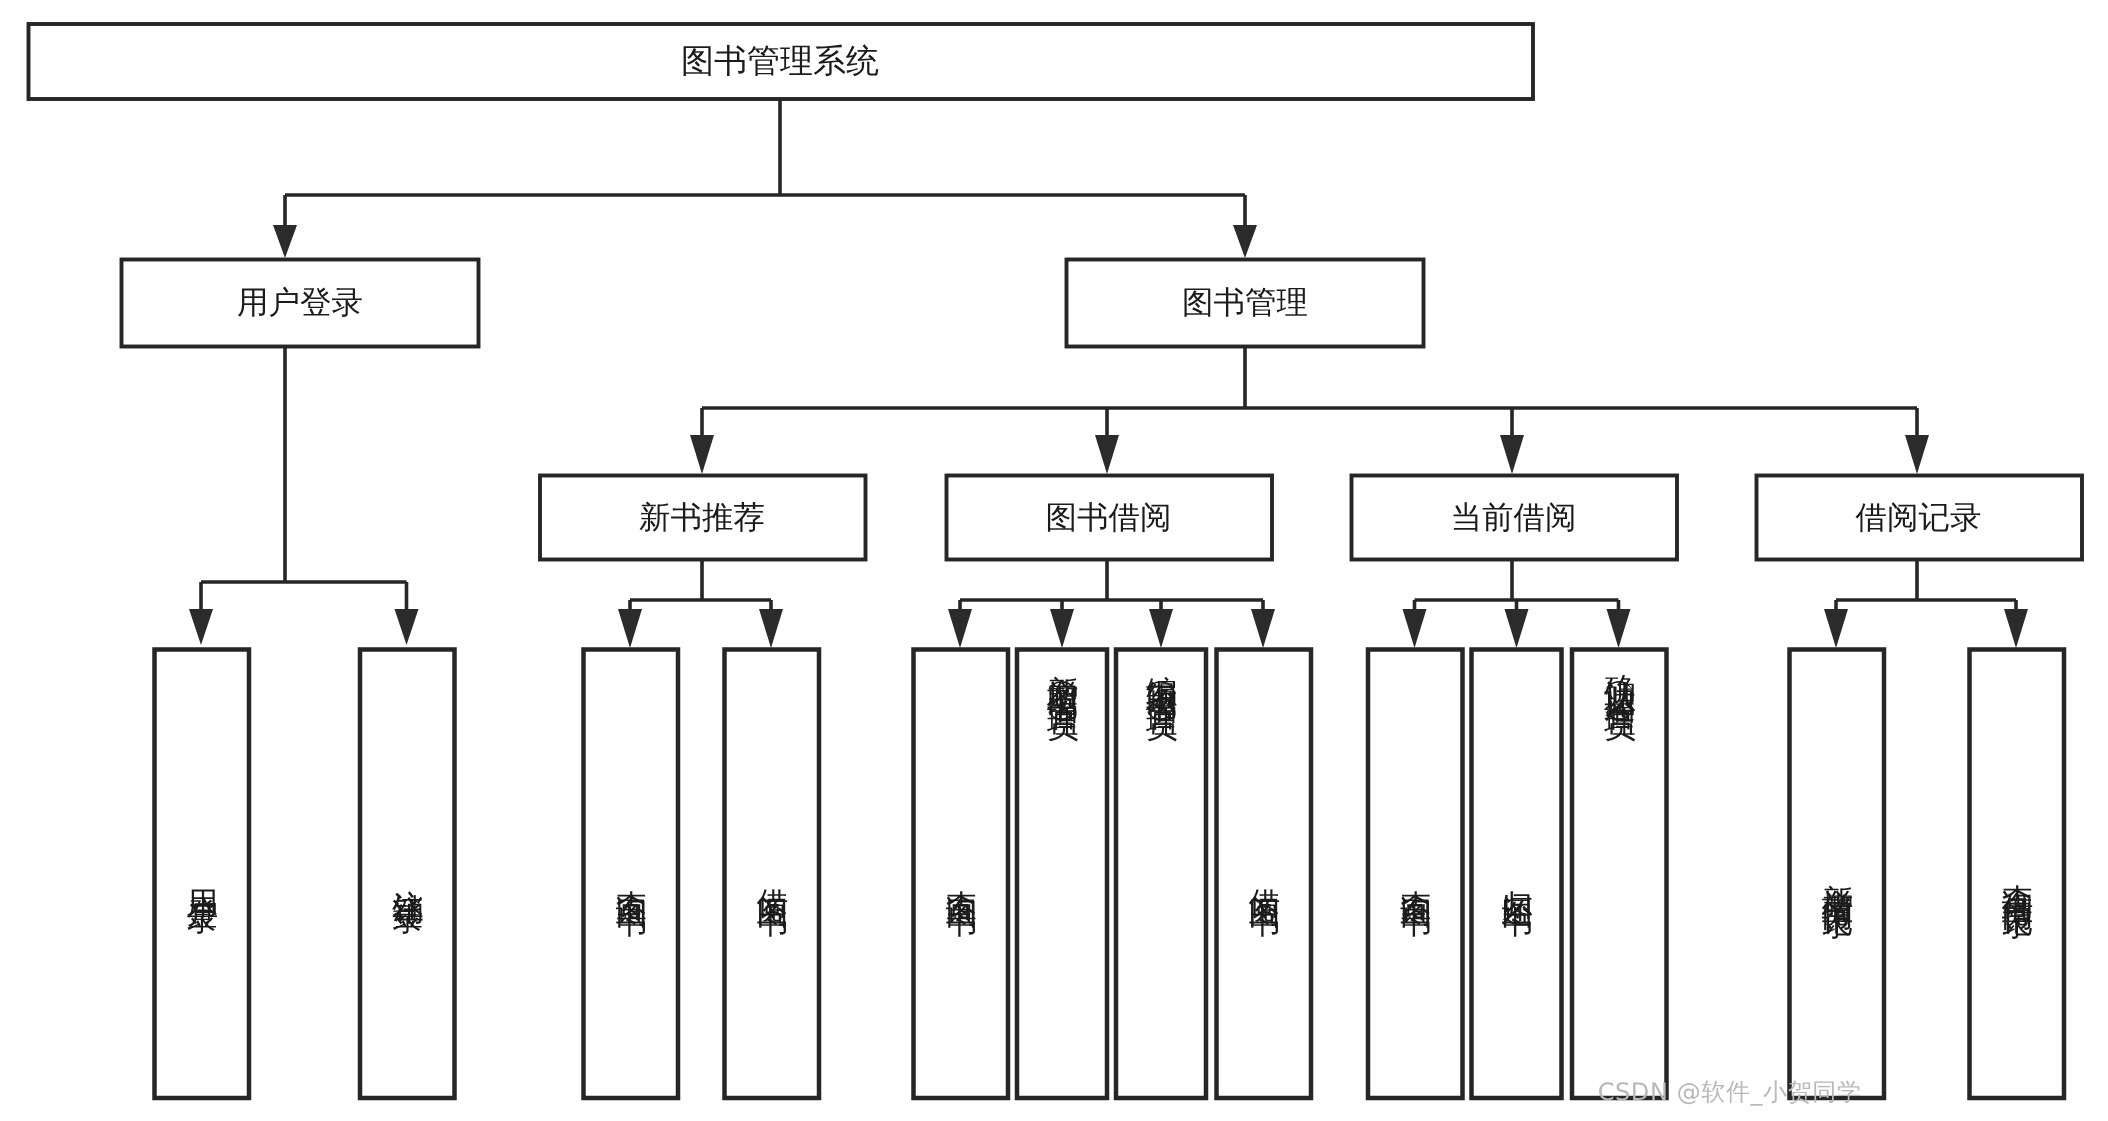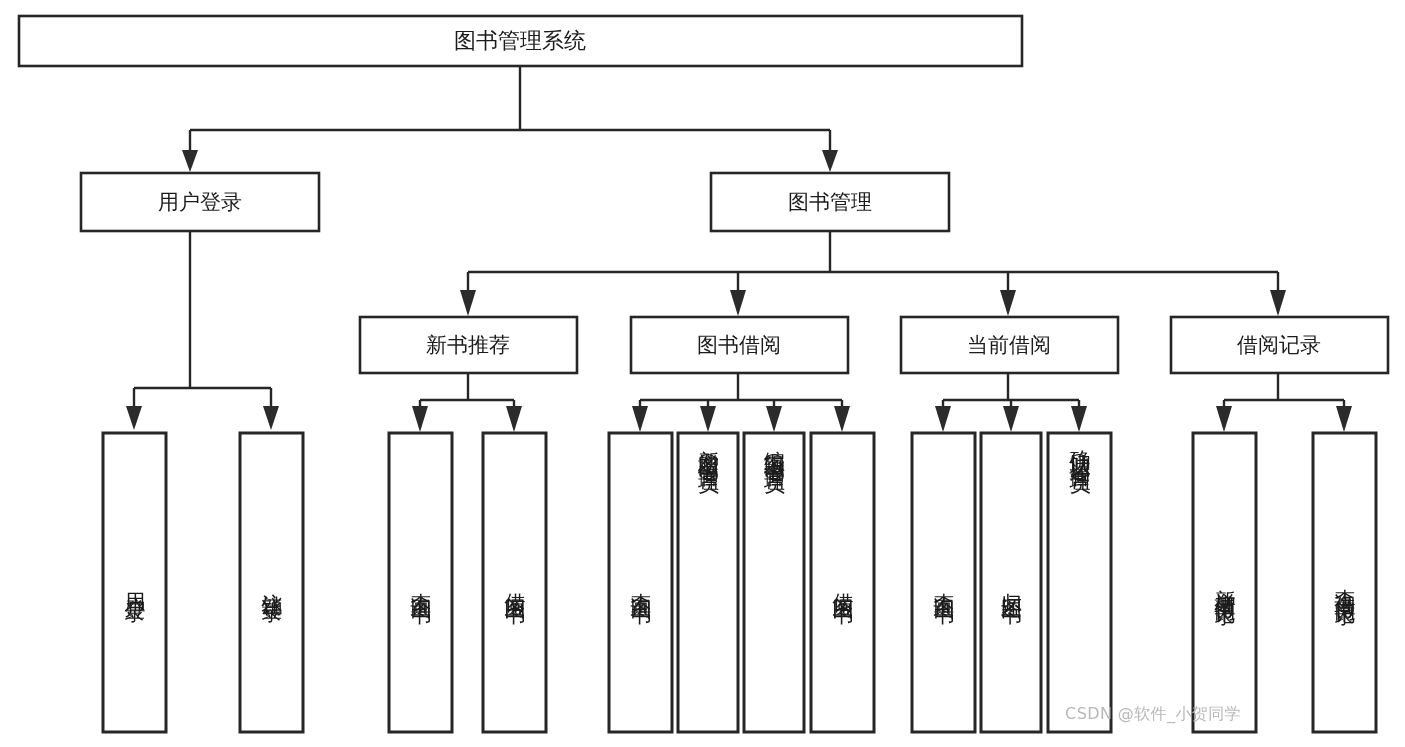--- a/index.html
+++ b/index.html
@@ -71,21 +71,21 @@
     font-size: 21px;
     line-height: 1.0;
     letter-spacing: 3.5px;
     color: #1b1b1b;
     white-space: nowrap;
     text-align: center;
   }
   #watermark {
     position: absolute;
     right: 10px;
-    bottom: 22px;
+    bottom: 8px;
     font-family: "DejaVu Sans", "Liberation Sans", sans-serif;
     font-size: 16px;
     color: #b8b8b8;
     letter-spacing: 0.4px;
     user-select: none;
     white-space: nowrap;
   }
 </style>
 </head>
 <body>

